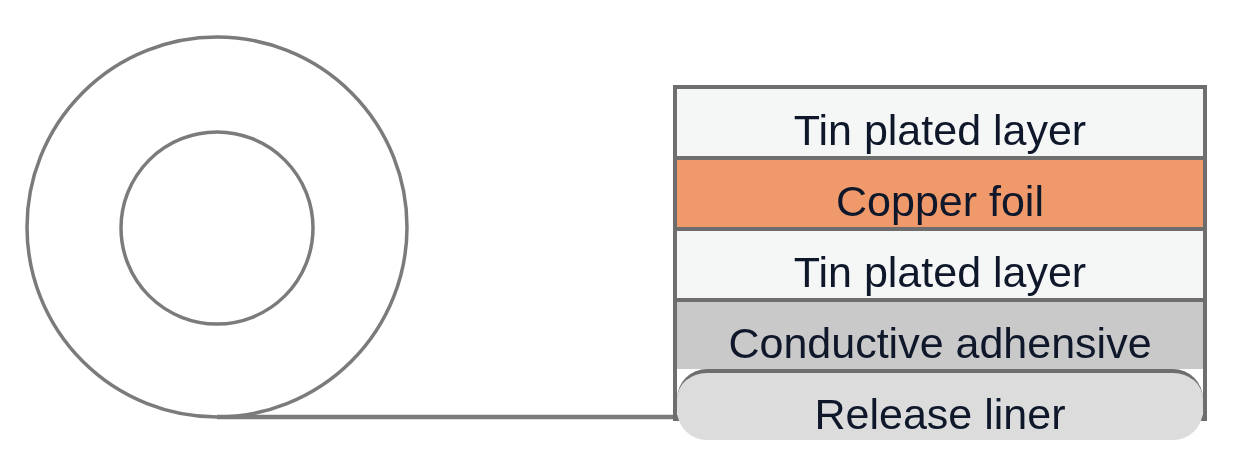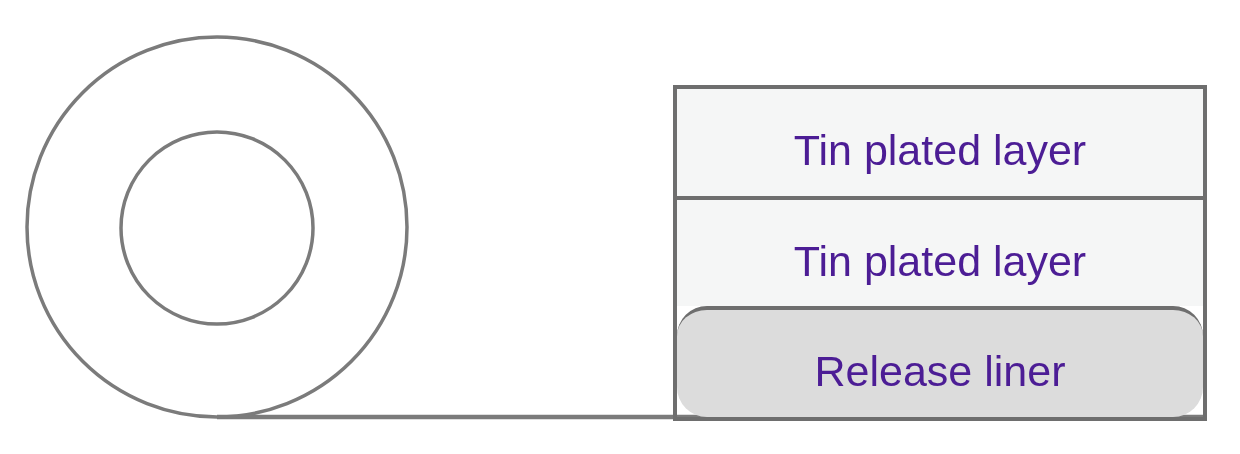--- a/index.html
+++ b/index.html
@@ -37,42 +37,48 @@
     align-items: center;
     justify-content: center;
     box-sizing: border-box;
   }
   .layer-row + .layer-row {
     border-top: 4px solid #6e6e6e;
   }
   .layer-label {
     font-size: 43px;
     line-height: 1;
-    color: #4c1d95;
+    color: #0f172a;
     white-space: nowrap;
     padding-bottom: 4px;
     margin-top: 20px;
   }
 </style>
 </head>
 <body>
 
 <div id="canvas">
 
   <svg id="roll-svg" width="1240" height="454" viewBox="0 0 1240 454">
     <line id="tape-line" stroke-width="4.5" x1="217" y1="417" x2="1207" y2="417" stroke="#7b7b7b"></line>
     <circle id="outer-circle" fill="none" stroke-width="3.5" cx="217" cy="227" r="190" stroke="#7b7b7b"></circle>
     <circle id="inner-circle" fill="none" stroke-width="3.5" cx="217" cy="228" r="96" stroke="#7b7b7b"></circle>
   </svg>
 
   <div id="layer-stack">
     <div class="layer-row" style="background: rgb(245, 246, 246);">
       <span class="layer-label">Tin plated layer</span>
     </div>
+    <div class="layer-row" style="background: rgb(240, 153, 107);">
+      <span class="layer-label">Copper foil</span>
+    </div>
     <div class="layer-row" style="background: rgb(245, 246, 246);">
       <span class="layer-label">Tin plated layer</span>
+    </div>
+    <div class="layer-row" style="background: rgb(201, 201, 201);">
+      <span class="layer-label">Conductive adhensive</span>
     </div>
     <div class="layer-row" style="background: rgb(220, 220, 220); border-radius: 30px;">
       <span class="layer-label">Release liner</span>
     </div>
   </div>
 
 </div>
 
 </body></html>

